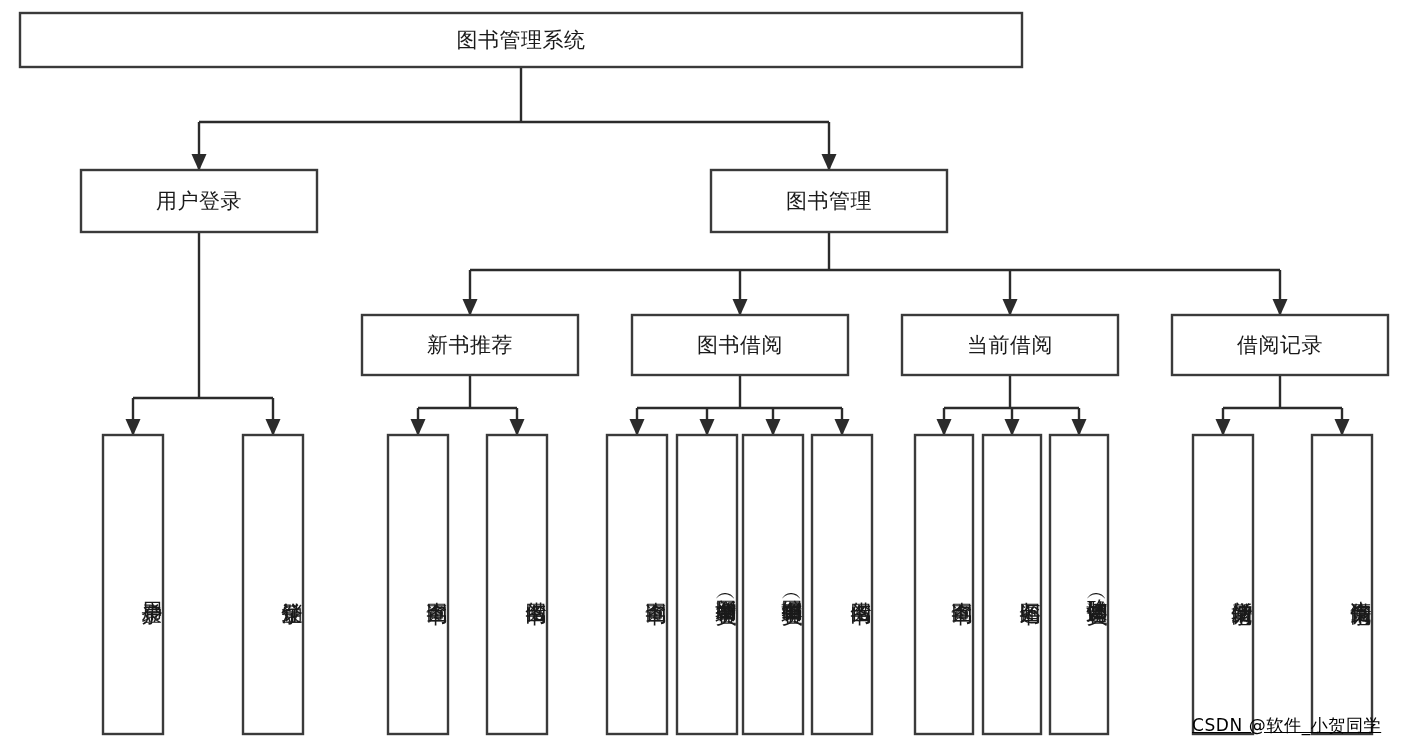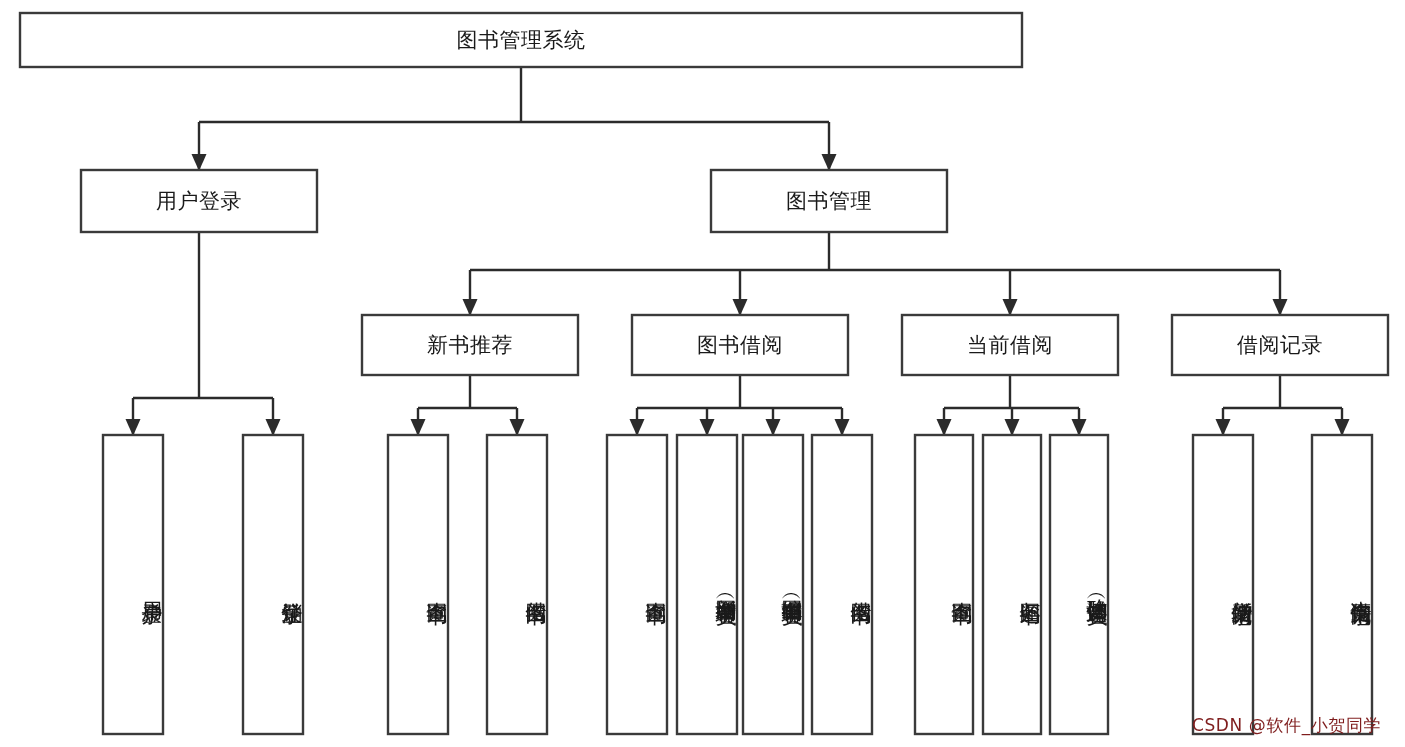--- a/index.html
+++ b/index.html
@@ -179,15 +179,15 @@
       <div class="leaf-label-v" style="left: 677px; top: 449px; width: 60px; height: 275px;">新增图书（管理员）</div>
       <div class="leaf-label-v" style="left: 743px; top: 449px; width: 60px; height: 275px;">编辑图书（管理员）</div>
       <div class="leaf-label-v" style="left: 812px; top: 449px; width: 60px; height: 275px;">借阅图书</div>
       <div class="leaf-label-v" style="left: 915px; top: 449px; width: 58px; height: 275px;">查询图书</div>
       <div class="leaf-label-v" style="left: 983px; top: 449px; width: 58px; height: 275px;">归还图书</div>
       <div class="leaf-label-v" style="left: 1050px; top: 449px; width: 58px; height: 275px;">确认归还（管理员）</div>
       <div class="leaf-label-v" style="left: 1193px; top: 449px; width: 60px; height: 275px;">新增借阅记录</div>
       <div class="leaf-label-v" style="left: 1312px; top: 449px; width: 60px; height: 275px;">查询借阅记录</div>
     </div>
 
-  <div class="watermark" style="left: 1192px; top: 714px; color: #7f1d1d;">CSDN @软件_小贺同学</div>
+  <div class="watermark" style="left: 1192px; top: 714px; color: #000000; text-decoration: underline;">CSDN @软件_小贺同学</div>
 
 </div>
 
 </body></html>

